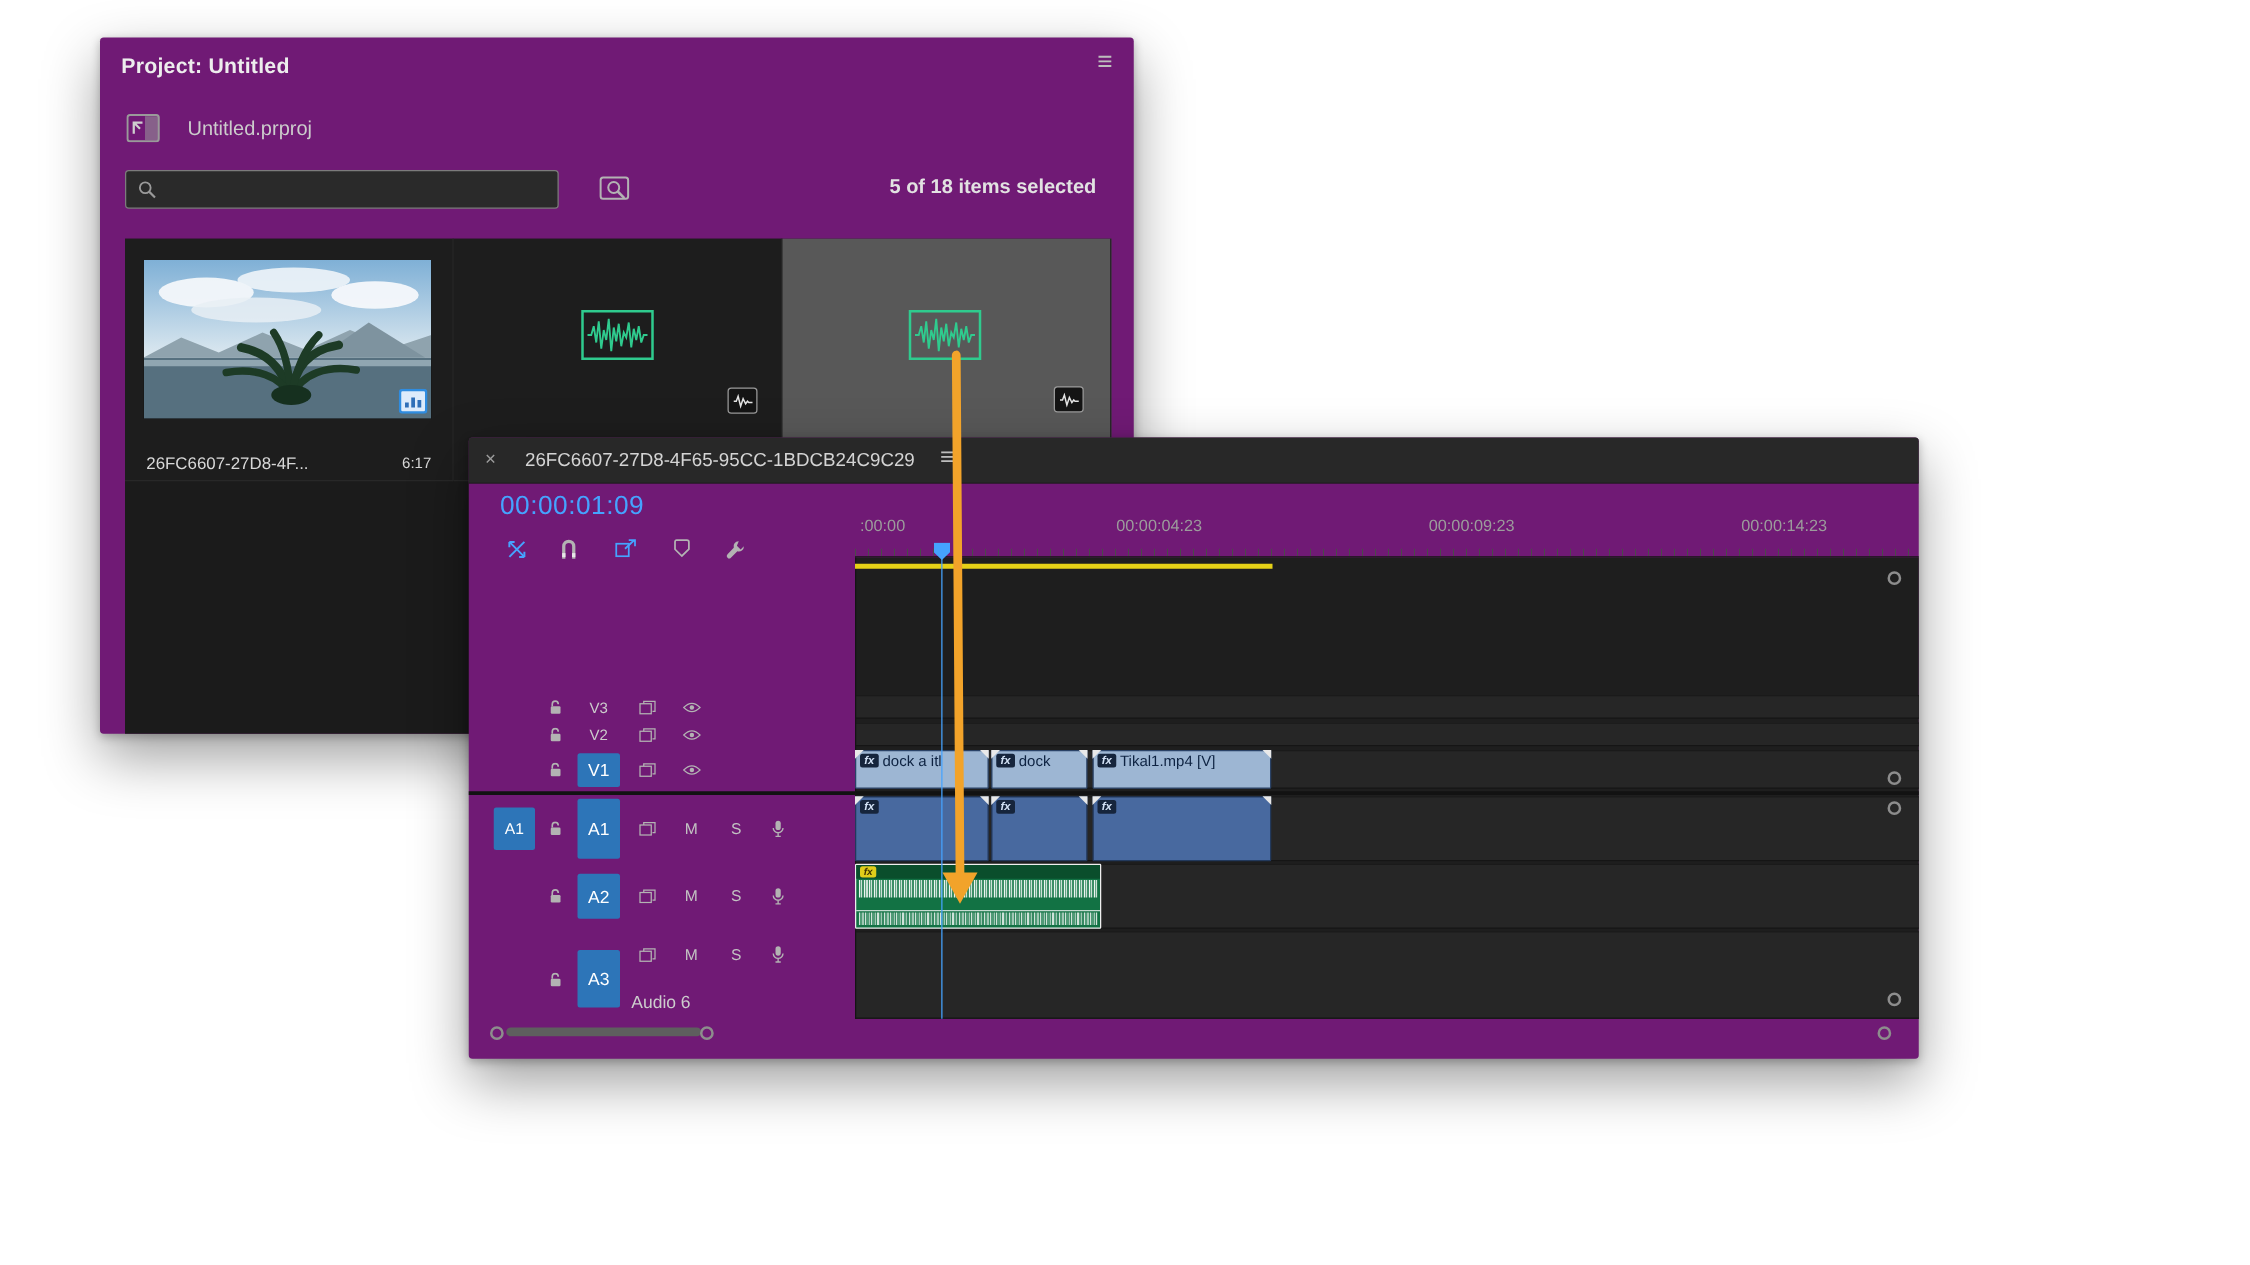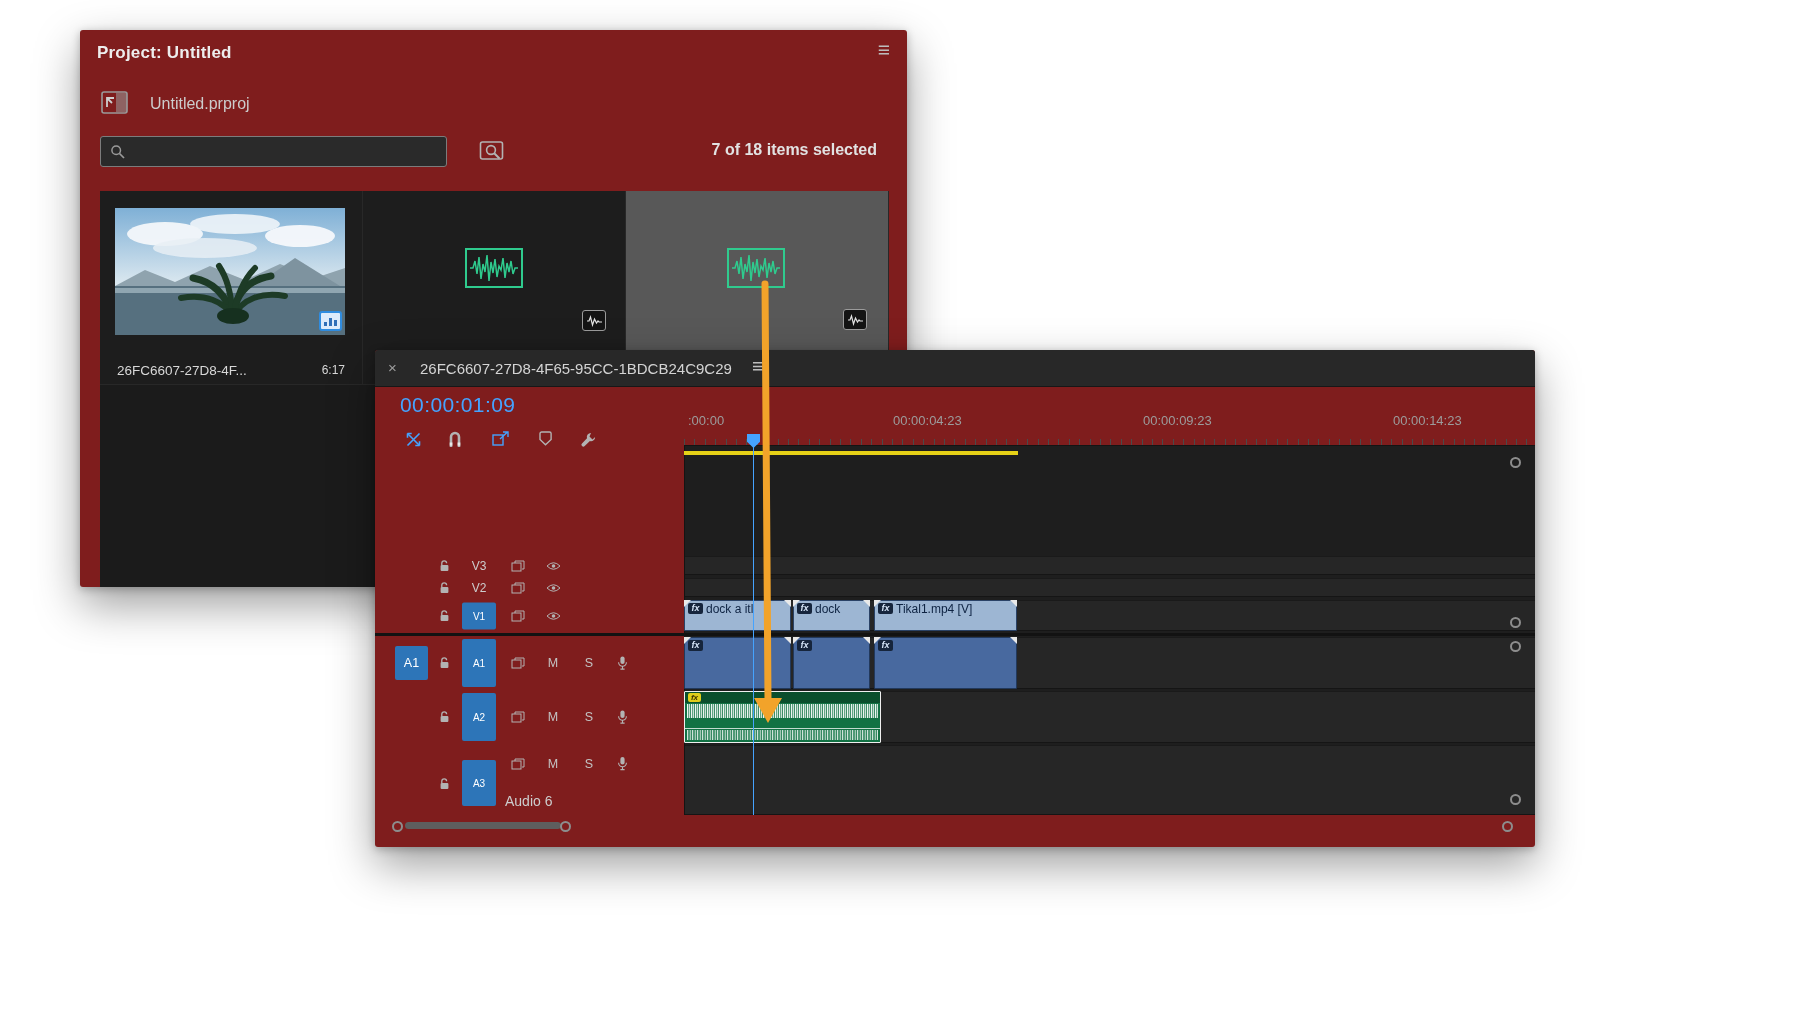--- a/index.html
+++ b/index.html
@@ -1,18 +1,18 @@
 <!DOCTYPE html>
 <html><head>
 <meta charset="utf-8">
 <style>
   *{margin:0;padding:0;box-sizing:border-box}
   body{width:1800px;height:1012px;background:#ffffff;font-family:"Liberation Sans",sans-serif;overflow:hidden}
   .stage{position:relative;width:1800px;height:1012px}
-  .panel{position:absolute;background:#7f1d1d;border-radius:3px;
+  .panel{position:absolute;background:#701a75;border-radius:3px;
          box-shadow:0 18px 45px rgba(0,0,0,.38),0 2px 8px rgba(0,0,0,.25)}
   svg{display:block}
 
   
   .project{left:80px;top:30px;width:827px;height:557px}
   .pp-title{position:absolute;left:17px;top:13px;font-size:17px;font-weight:700;color:#ededed;letter-spacing:.2px}
   .pp-menu{position:absolute;right:17px;top:8px;font-size:21px;color:#bdbdbd;cursor:pointer}
   .pp-binicon{position:absolute;left:21px;top:61px;cursor:pointer}
   .pp-filename{position:absolute;left:70px;top:65px;font-size:16px;color:#cccccc}
   .pp-search{position:absolute;left:20px;top:106px;width:347px;height:31px;background:#2a2a2a;border:1px solid #7c7c7c;border-radius:3px}
@@ -43,21 +43,21 @@
   .ruler-lbl{position:absolute;top:63px;font-size:13px;color:#9c9c9c}
   .ruler-ticks{position:absolute;left:309px;right:2px;top:89px;height:6px;background:repeating-linear-gradient(to right,#4a4a4a 0 1px,transparent 1px 10.4px)}
   .ruler-base{position:absolute;left:309px;right:0;top:95px;height:1px;background:#141414}
   .workarea{position:absolute;left:309px;top:101px;width:334px;height:4px;background:#e6d117;z-index:3}
   .crow{position:absolute;left:309px;right:0;background:#262626;border-top:1px solid #1a1a1a;border-bottom:1px solid #151515}
   .vadiv{position:absolute;left:0;right:0;top:283px;height:3px;background:#121212}
   .thead{position:absolute;left:0;width:309px}
   .thead>*{position:absolute}
   .vcenter{top:50%;transform:translateY(-50%)}
   .tname{width:34px;text-align:center;font-size:12px;color:#cdcdcd;left:87px}
-  .tbox{width:34px;text-align:center;font-size:10px;color:#ffffff;background:#2d75b8;border-radius:2px;display:flex;align-items:center;justify-content:center;left:87px;cursor:pointer}
+  .tbox{width:34px;text-align:center;font-size:14px;color:#ffffff;background:#2d75b8;border-radius:2px;display:flex;align-items:center;justify-content:center;left:87px;cursor:pointer}
   .ms{width:14px;text-align:center;font-size:12.5px;color:#c3c3c3;cursor:pointer}
   .patch{position:absolute;left:20px;top:296px;width:33px;height:34px;background:#2d75b8;border-radius:2px;color:#ffffff;font-size:12.5px;display:flex;align-items:center;justify-content:center;cursor:pointer}
   .audio3{position:absolute;left:130px;top:443px;font-size:14px;color:#cdcdcd}
   .clip{position:absolute;border-radius:1px;z-index:4;cursor:pointer}
   .vclip{background:#9db6d3;border:1px solid #2a4266;height:31px;top:250px}
   .aclip{background:#48699f;border:1px solid #22395c;height:52px;top:287px}
   .fxb{position:absolute;left:3px;top:2px;width:15px;height:11px;background:#16253c;border-radius:2px;color:#d3e2f5;font-size:9px;font-style:italic;font-weight:700;line-height:11px;text-align:center}
   .clabel{position:absolute;left:21px;right:4px;top:1px;font-size:12px;color:#0e2342;white-space:nowrap;overflow:hidden}
   .notch{position:absolute;top:-1px;width:0;height:0;border-style:solid}
   .notch.l{left:-1px;border-width:7px 7px 0 0;border-color:#e9e9e9 transparent transparent transparent}
@@ -103,21 +103,21 @@
     </div>
 
     <span class="pp-find">
       <svg width="28" height="26" viewBox="0 0 28 26">
         <rect x="1.5" y="4" width="22" height="17" rx="2" fill="none" stroke="#b3b3b3" stroke-width="1.6"></rect>
         <circle cx="12" cy="12" r="4.4" fill="none" stroke="#b3b3b3" stroke-width="1.6"></circle>
         <line x1="15.2" y1="15.2" x2="20.5" y2="20.5" stroke="#b3b3b3" stroke-width="2"></line>
       </svg>
     </span>
 
-    <div class="pp-status">7 of 18 items selected</div>
+    <div class="pp-status">5 of 18 items selected</div>
 
     <div class="pp-grid">
 
       <div class="cell" style="left:0;top:0;width:263px;height:194px">
         <div class="thumb">
           <svg width="230" height="127" viewBox="0 0 230 127" preserveAspectRatio="none">
             <defs>
               <linearGradient id="skyg" x1="0" y1="0" x2="0" y2="1">
                 <stop offset="0" stop-color="#7fb0d6"></stop>
                   <stop offset="1" stop-color="#dde9f0"></stop>
@@ -379,21 +379,21 @@
       </span>
     </div>
 
     <div class="thead" style="top:341px;height:52px">
       <span class="vcenter" style="left:64px">
         <svg width="11" height="12" viewBox="0 0 11 12">
             <path d="M2.8,5 V3.3 a2.4,2.4 0 0 1 4.8,0" fill="none" stroke="#b3b3b3" stroke-width="1.3"></path>
             <rect x="1.6" y="5" width="7.8" height="6" rx="1" fill="#b3b3b3"></rect>
           </svg>
       </span>
-      <span class="tbox vcenter" style="height:48px">A2</span>
+      <span class="tbox vcenter" style="height:36px">A2</span>
       <span class="vcenter" style="left:136px">
         <svg width="14" height="12" viewBox="0 0 14 12">
             <rect x="1" y="3" width="9" height="8" fill="none" stroke="#b3b3b3"></rect>
             <path d="M4,3 V1 H13 V9 H11" fill="none" stroke="#b3b3b3"></path>
           </svg>
       </span>
       <span class="ms vcenter" style="left:171px">M</span>
       <span class="ms vcenter" style="left:207px">S</span>
       <span class="vcenter" style="left:242px">
         <svg width="11" height="15" viewBox="0 0 11 15">

